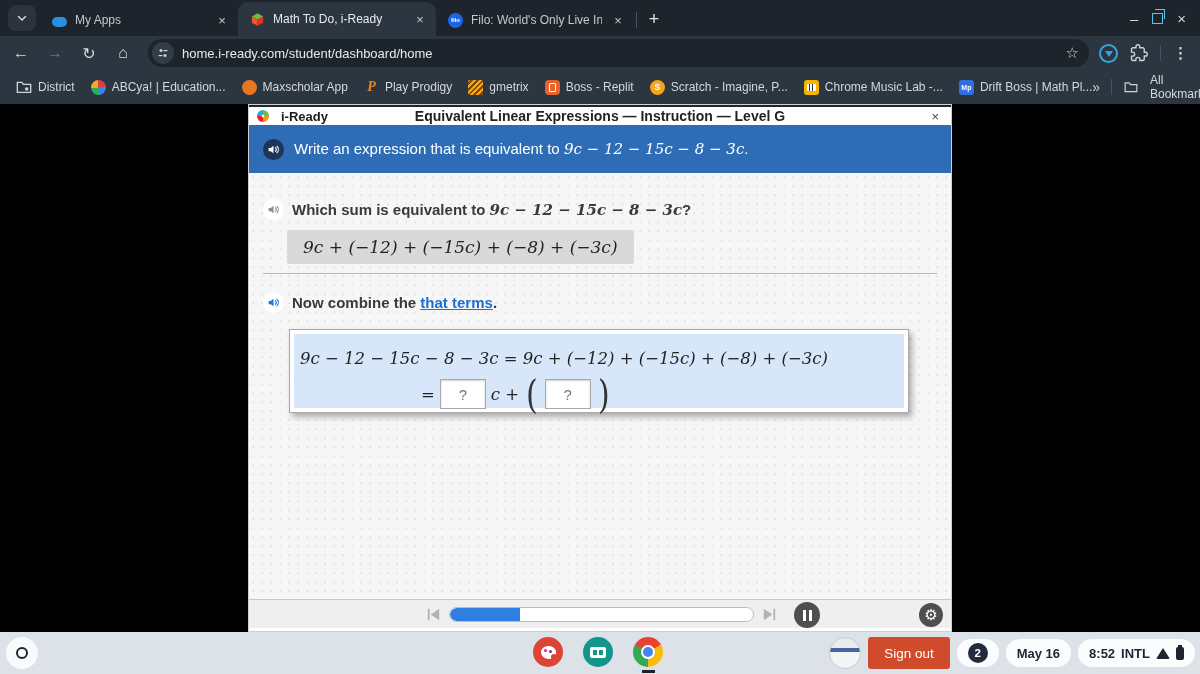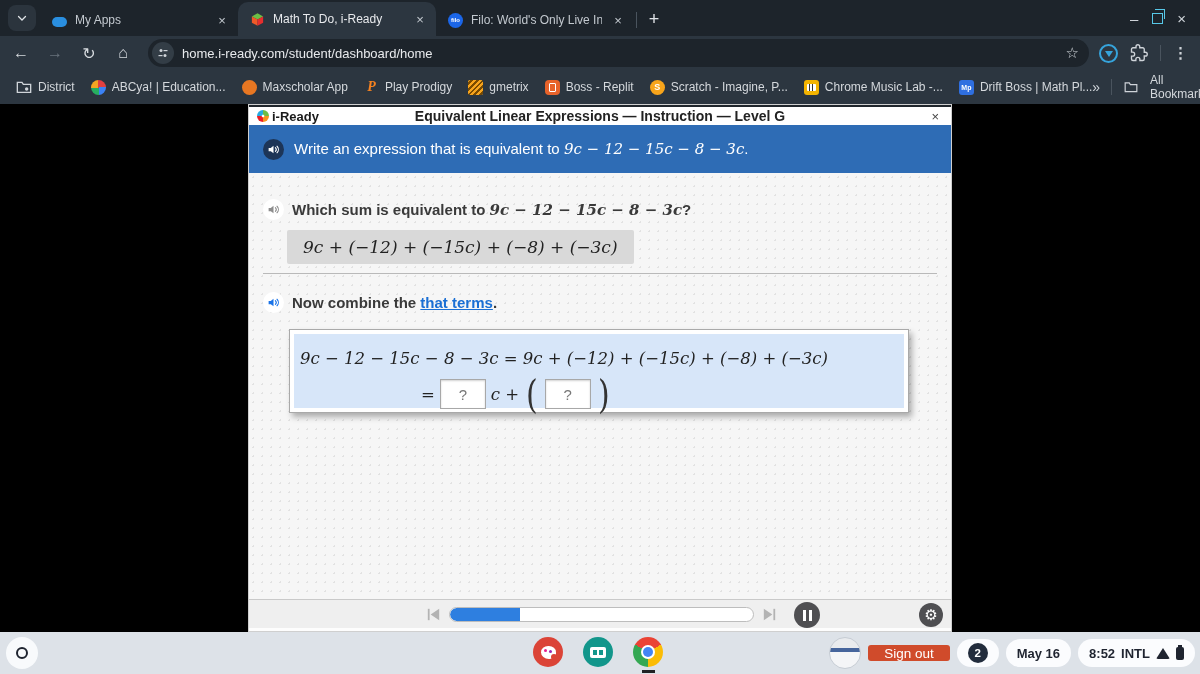--- a/index.html
+++ b/index.html
@@ -74,21 +74,21 @@
   .bm-right { margin-left:auto; display:flex; align-items:center; gap:12px; padding-right:14px; }
   .overflow { font-size:14px; color:#cfd4d9; letter-spacing:-1px; }
 
   
   .content { position:absolute; top:104px; left:0; width:1200px; height:528px; background:#000; }
 
   .lesson-win { position:absolute; left:248px; top:0; width:704px; height:528px; background:#fff;
     border:1px solid #cfcfcf; display:flex; flex-direction:column; }
   .lw-titlebar { height:20px; background:#fff; display:flex; align-items:center; padding:0 8px;
     border-top:2px solid #20262c; position:relative; }
-  .lw-logo { display:flex; align-items:center; gap:3px; font-weight:700; font-size:13px; color:#1a1a1a; }
+  .lw-logo { display:flex; align-items:center; gap:12px; font-weight:700; font-size:13px; color:#1a1a1a; }
   .lw-pie { width:12px; height:12px; border-radius:50%;
     background:radial-gradient(circle at center, #fff 0 1.5px, transparent 1.6px),
       conic-gradient(#6cbe45 0 25%, #f7941d 25% 50%, #ed1c24 50% 75%, #27aae1 75% 100%); }
   .lw-title { position:absolute; left:0; right:0; text-align:center; font-size:14px;
     font-weight:700; color:#222; }
   .lw-close { margin-left:auto; font-size:13px; color:#444; z-index:2; padding:0 4px; }
 
   .banner { height:48px; background:#2e6cb5; display:flex; align-items:center; gap:10px;
     padding:0 14px; color:#fff; font-size:15px; }
   .spk { width:21px; height:21px; border-radius:50%; flex:none; display:flex;
@@ -158,21 +158,21 @@
   .app-cards .card { width:16px; height:11px; background:#fff; border-radius:2px; display:flex;
     align-items:center; justify-content:space-evenly; }
   .app-cards .card i { width:4px; height:5px; background:#12968b; display:block; }
   .app-chrome { background:conic-gradient(from -60deg, #ea4335 0 120deg, #fbbc05 120deg 240deg, #34a853 240deg 360deg); }
   .app-chrome:before { content:""; position:absolute; width:14px; height:14px; background:#fff; border-radius:50%; }
   .app-chrome:after { content:""; position:absolute; width:10px; height:10px; background:#4285f4; border-radius:50%; }
   .run-dot { position:absolute; left:642px; top:38px; width:13px; height:2.5px; background:#202124; }
   .shelf-right { position:absolute; right:5px; top:5px; display:flex; align-items:center; gap:7px; }
   .avatar { width:32px; height:32px; border-radius:50%; border:1px solid #c6ccd4;
     background:linear-gradient(180deg,#e9ebee 0 32%, #46659c 32% 46%, #f4f5f7 46% 100%); }
-  .signout { height:16px; padding:0 16px; background:#d04b2b; color:#fff; font-size:13.5px;
+  .signout { height:32px; padding:0 16px; background:#d04b2b; color:#fff; font-size:13.5px;
     border:none; border-radius:3px; font-family:"Liberation Sans", sans-serif; }
   .pill { height:28px; background:#fbfcfe; border-radius:14px; display:flex; align-items:center;
     justify-content:center; color:#1f2430; font-size:13px; font-weight:600; padding:0 11px; gap:6px; }
   .badge { width:20px; height:20px; border-radius:50%; background:#222c3c; color:#fff;
     display:flex; align-items:center; justify-content:center; font-size:11.5px; font-weight:700; }
   .wifi { width:0; height:0; border-left:7px solid transparent; border-right:7px solid transparent;
     border-bottom:11px solid #1f2430; border-radius:2px; }
   .batt { width:8px; height:13px; background:#1f2430; border-radius:2px; position:relative; }
   .batt:before { content:""; position:absolute; top:-2px; left:2px; width:4px; height:2px; background:#1f2430; }
 </style>

